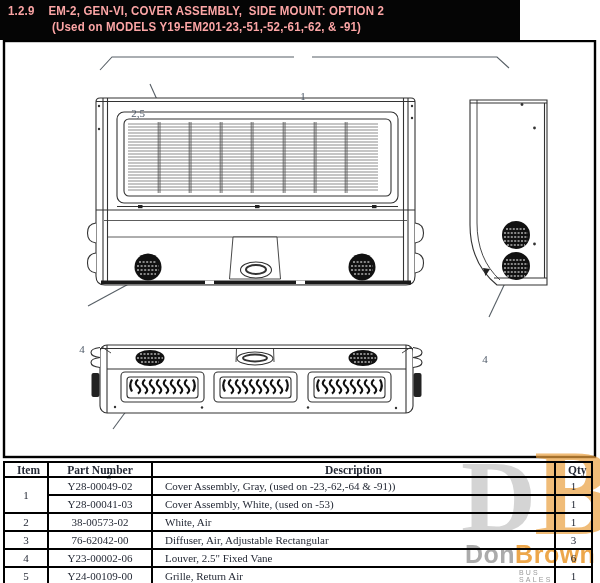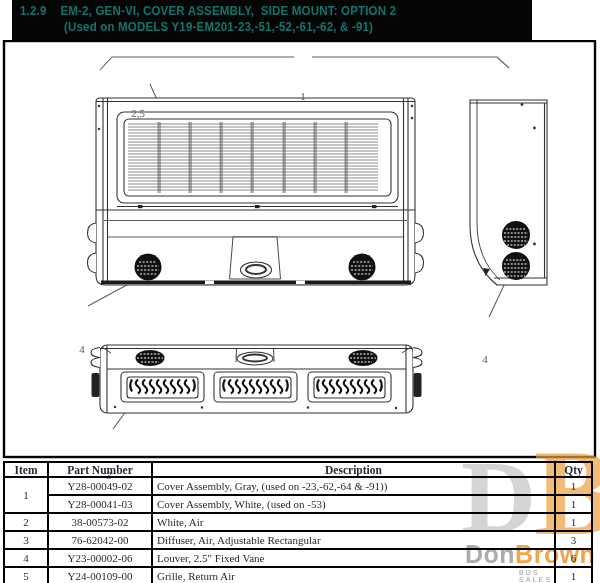--- a/index.html
+++ b/index.html
@@ -1,19 +1,19 @@
 <!DOCTYPE html>
 <html><head>
 <meta charset="utf-8">
 <style>
   html,body{margin:0;padding:0;background:#888;}
   .page{position:relative;width:600px;height:583px;background:#fff;overflow:hidden;
         font-family:"Liberation Sans",sans-serif;}
   
-  .hdr{position:absolute;top:0;left:0;width:520px;height:40px;background:#050505;color:#0f766e;margin-left:12px;}
+  .hdr{position:absolute;top:0;left:0;width:520px;height:40px;background:#050505;color:#fca5a5;}
   .hline{transform:scaleX(0.92);transform-origin:left center;font-weight:bold;font-size:12.5px;
          white-space:pre;letter-spacing:0.2px;line-height:1;}
   .hline1{position:absolute;top:5px;left:8px;}
   .hsec{display:inline-block;width:44px;}
   .hline2{position:absolute;top:21px;left:52px;}
   
   .diagram{position:absolute;top:40px;left:0;width:600px;height:420px;}
   .diagram svg{position:absolute;top:0;left:0;}
   .callout{position:absolute;z-index:2;font:11px "Liberation Serif",serif;color:#4e5a68;
            width:20px;text-align:center;}
@@ -27,21 +27,21 @@
   .wm-name{left:465px;top:542px;font-weight:bold;font-size:25px;line-height:1;
            font-family:"Liberation Sans",sans-serif;letter-spacing:0.5px;}
   .wm-don{color:rgba(150,150,150,0.80);}
   .wm-brown{color:rgba(233,148,35,0.82);}
   .wm-name b{font-weight:bold;text-align:center;}
   .wm-tag{left:519px;top:569px;font-size:7px;letter-spacing:2.2px;color:rgba(125,125,125,0.78);}
   
   table.parts{position:absolute;top:461px;left:3px;width:590px;z-index:10;
               border-collapse:collapse;table-layout:fixed;background:transparent;
               font-family:"Liberation Serif",serif;font-size:11px;color:#252a36;}
-  table.parts th,table.parts td{border:2px solid #000;padding:0 4px;height:16px;
+  table.parts th,table.parts td{border:2px solid #000;padding:0 12px;height:16px;
               overflow:hidden;white-space:nowrap;background:transparent;}
   table.parts th{font-size:11.5px;height:13px;font-weight:bold;text-align:center;}
   td.c{text-align:center;}
   col.item{width:44px;}col.part{width:104px;}col.desc{width:403px;}col.qty{width:37px;}
 </style>
 </head>
 <body>
 
 <div class="page">
 

